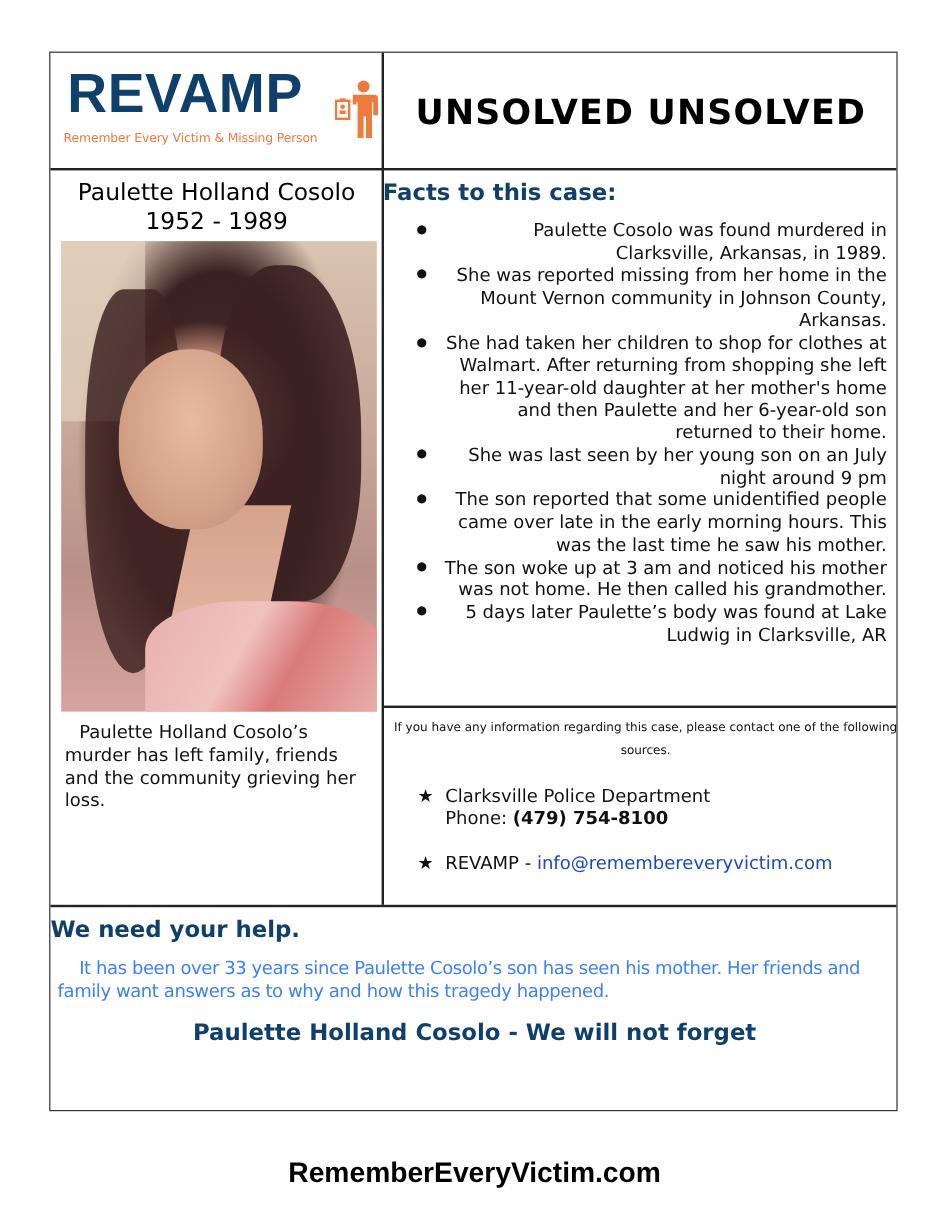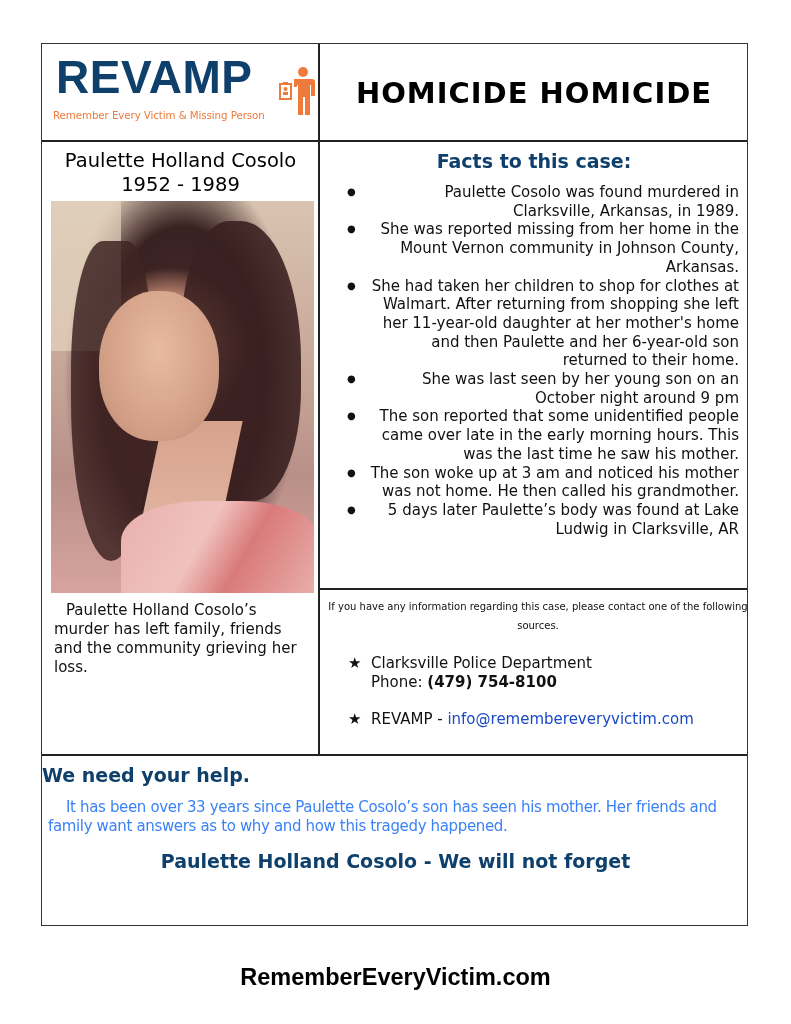--- a/index.html
+++ b/index.html
@@ -30,21 +30,21 @@
     .photo .hair-r { position: absolute; left: 130px; top: 20px; width: 120px; height: 280px; border-radius: 40% 50% 40% 40%; background: #3b2121; opacity: 0.9; }
     .photo .face2 { position: absolute; left: 48px; top: 90px; width: 120px; height: 150px; border-radius: 48% 48% 45% 45%; background: radial-gradient(ellipse at 50% 40%, #e8bba0 0%, #d29f86 65%, #bb8676 100%); }
     .photo .neck { position: absolute; left: 100px; top: 220px; width: 80px; height: 110px; background: linear-gradient(180deg, #d6a28b, #e3b5a4); transform: skewX(-12deg); }
     .photo .shirt { position: absolute; left: 70px; top: 300px; width: 200px; height: 100px; border-radius: 40% 40% 0 0; background: linear-gradient(120deg, #e8b0ad 0%, #f0c2be 40%, #d97a7a 60%, #eab5b0 100%); }
     .photo .wall { position: absolute; left: 0; top: 0; width: 70px; height: 150px; background: #e2d3bd; opacity: 0.7; }
     .tribute-cell { left: 0; top: 551px; width: 277px; padding: 6px 12px 0 12px; }
     .tribute { font-size: 15px; line-height: 19px; text-indent: 12px; color: #111; }
 
     
     .facts-cell { left: 277px; top: 97px; width: 430px; height: 448px; }
-    .facts-title { text-align: center; font-weight: bold; font-size: 19px; color: #0f3f6b; margin-top: 9px; }
+    .facts-title { font-weight: bold; font-size: 19px; color: #0f3f6b; margin-top: 9px; }
     .facts-list { list-style: none; margin: 11px 0 0 0; padding: 0 10px 0 51px; text-align: right; }
     .facts-list li { position: relative; font-size: 15px; line-height: 18.7px; color: #111; }
     .facts-list li::before { content: "●"; position: absolute; left: -23px; top: 0; font-size: 10px; }
 
     .contact-cell { left: 277px; top: 545px; width: 430px; height: 166px; }
     .contact-intro { text-align: center; font-size: 10px; line-height: 19px; margin-top: 8px; color: #111; padding-left: 8px; }
     .contact-item { position: relative; font-size: 15px; line-height: 19px; padding-left: 52px; color: #111; }
     .contact-item .star { position: absolute; left: 29px; top: 0; }
     .email { color: #1a49c4; }
     .phone { font-weight: bold; }
@@ -73,21 +73,21 @@
       <circle cx="24" cy="6" r="5" fill="#ee7a3b"></circle>
       <path d="M15 13 h18 a3 3 0 0 1 3 3 v14 h-4 v-11 h-1 v30 h-5 v-18 h-2 v18 h-5 v-30 h-1 v2 h-3 z" fill="#ee7a3b"></path>
       <rect x="1" y="18" width="11" height="15" fill="none" stroke="#ee7a3b" stroke-width="2"></rect>
       <rect x="4" y="16" width="5" height="3" fill="#ee7a3b"></rect>
       <circle cx="6.5" cy="23" r="2" fill="#ee7a3b"></circle>
       <rect x="4" y="26" width="5" height="3" fill="#ee7a3b"></rect>
     </svg>
   </div>
 
   <div class="cell title-cell">
-    <div class="title">HOMICIDE HOMICIDE</div>
+    <div class="title">UNSOLVED UNSOLVED</div>
   </div>
 
   <div class="cell name-cell">
     <div class="name">Paulette Holland Cosolo</div>
     <div class="years">1952 - 1989</div>
   </div>
   <div class="photo" title="Photo of Paulette Holland Cosolo">
     <div class="wall"></div>
     <div class="hair-r"></div>
     <div class="hair-l"></div>
@@ -98,21 +98,21 @@
   <div class="cell tribute-cell">
     <div class="tribute">Paulette Holland Cosolo’s murder has left family, friends and the community grieving her loss.</div>
   </div>
 
   <div class="cell facts-cell">
     <div class="facts-title">Facts to this case:</div>
     <ul class="facts-list">
       <li>Paulette Cosolo was found murdered in Clarksville, Arkansas, in 1989.</li>
       <li>She was reported missing from her home in the Mount Vernon community in Johnson County, Arkansas.</li>
       <li>She had taken her children to shop for clothes at Walmart. After returning from shopping she left her 11-year-old daughter at her mother's home and then Paulette and her 6-year-old son returned to their home.</li>
-      <li>She was last seen by her young son on an October night around 9 pm</li>
+      <li>She was last seen by her young son on an July night around 9 pm</li>
       <li>The son reported that some unidentified people came over late in the early morning hours. This was the last time he saw his mother.</li>
       <li>The son woke up at 3 am and noticed his mother was not home. He then called his grandmother.</li>
       <li>5 days later Paulette’s body was found at Lake Ludwig in Clarksville, AR</li>
     </ul>
   </div>
 
   <div class="cell contact-cell">
     <div class="contact-intro">If you have any information regarding this case, please contact one of the following sources.</div>
     <div style="height:19px"></div>
     <div class="contact-item">

